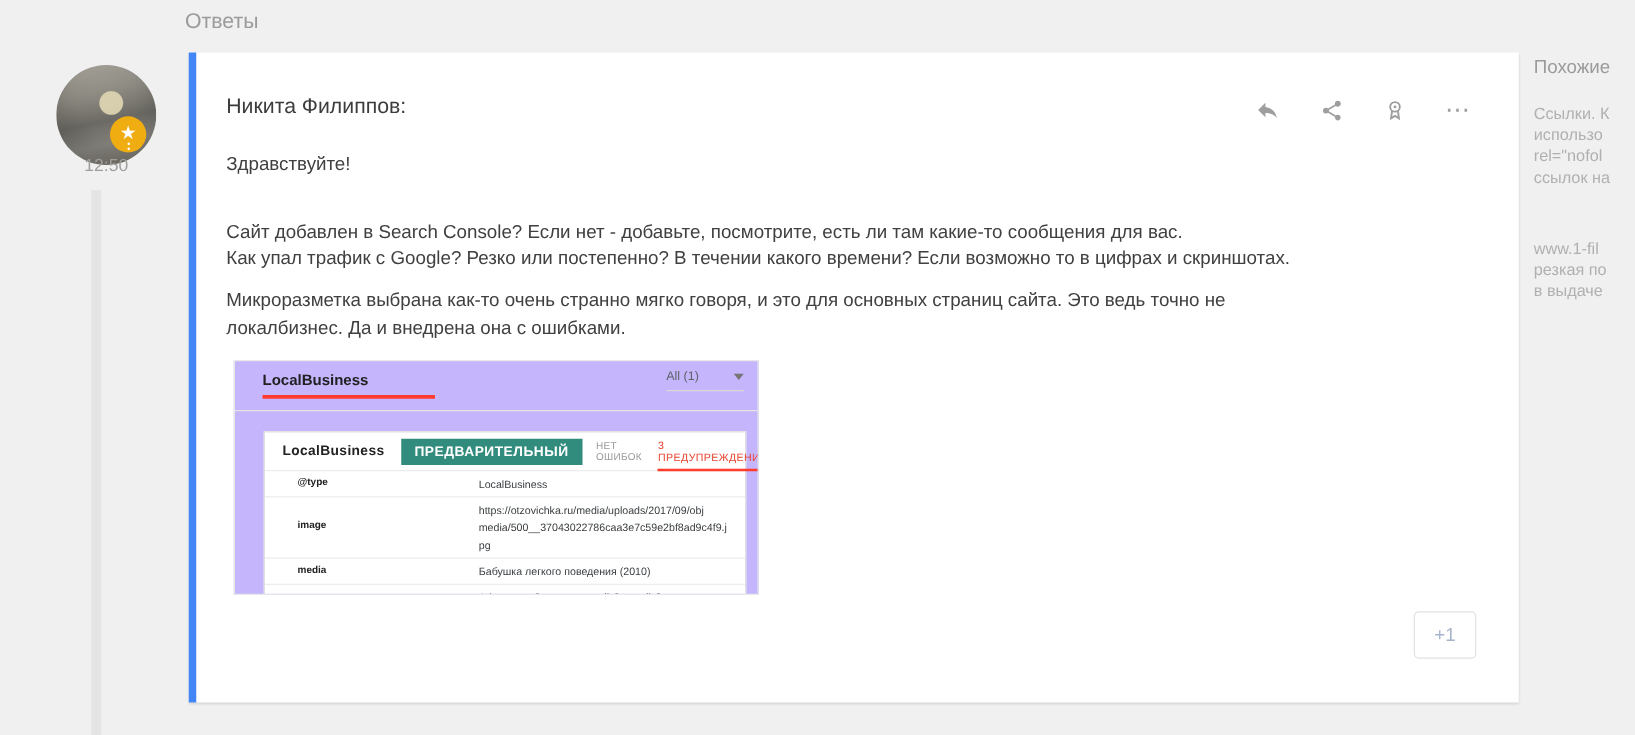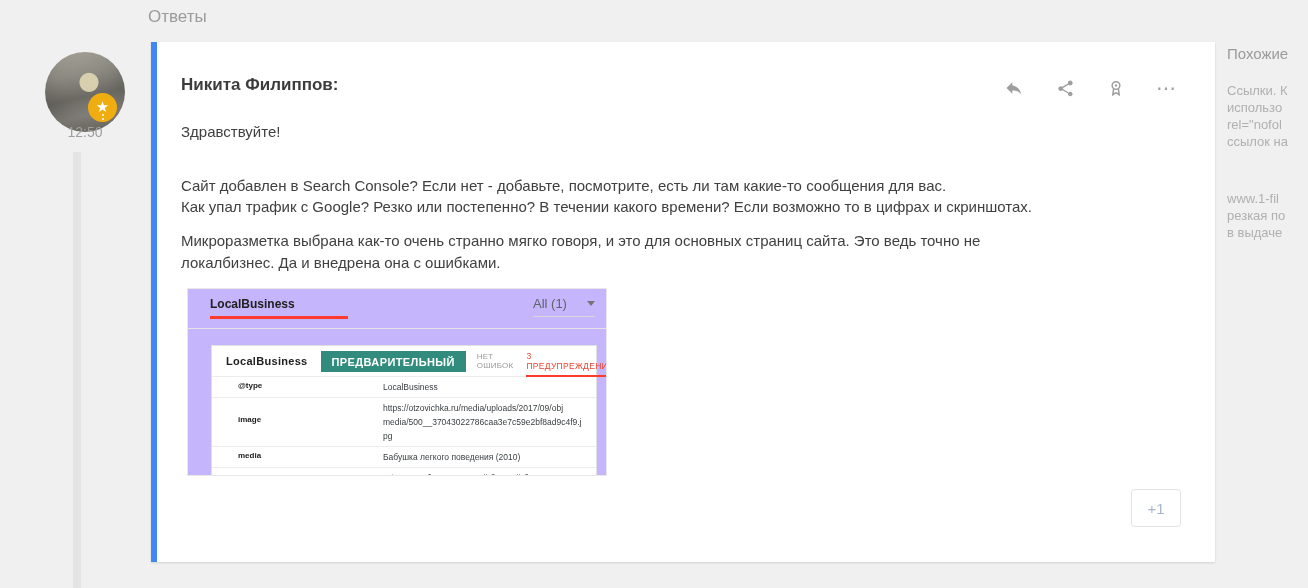--- a/index.html
+++ b/index.html
@@ -20,41 +20,41 @@
   .badge .star { color:#fff; font-size:15px; line-height:13px; }
   .badge .dots { width:2px; height:2px; background:#fff; border-radius:50%; margin-top:1px;
     box-shadow:0 4px 0 #fff; }
   .timestamp { position:absolute; left:35px; top:124px; width:100px; text-align:center;
     font-size:14px; color:#9e9e9e; }
   .timeline { position:absolute; left:73px; top:152px; width:8px; height:436px; background:#e4e4e4; }
 
   
   .card { position:absolute; left:151px; top:42px; width:1064px; height:520px;
     background:#fff; border-left:6px solid #4285f4; box-shadow:0 1px 2px rgba(0,0,0,.12); }
-  .author { position:absolute; left:24px; top:33px; font-size:17px; color:#3c3c3c;font-weight:bold; }
+  .author { position:absolute; left:24px; top:33px; font-size:17px; color:#3c3c3c; }
   .para { position:absolute; left:24px; font-size:15px; color:#404040; line-height:22px; max-width:960px; }
 
   .actions { position:absolute; top:34px; right:36px; display:flex; align-items:center; gap:27px; }
   .action-btn { width:24px; height:24px; display:flex; align-items:center; justify-content:center;
     cursor:pointer; color:#9e9e9e; }
   .action-btn svg { display:block; }
   .more-glyph { font-size:20px; color:#9e9e9e; letter-spacing:2px; line-height:10px; }
 
   .plus-one { position:absolute; right:34px; bottom:35px; width:50px; height:38px;
     background:#fff; border:1px solid #e2e2e2; border-radius:4px; color:#a7b6cc;
     font-size:15px; display:flex; align-items:center; justify-content:center; cursor:pointer; }
 
   
   .shot { position:absolute; left:30px; top:246px; width:420px; height:188px;
     background:#c4b5fd; border:1px solid #e8e8e8; overflow:hidden; }
   .shot-title { position:absolute; left:22px; top:8px; font-size:12px; font-weight:bold; color:#212121; }
   .shot-title-underline { position:absolute; left:22px; top:27px; width:138px; height:3px; background:#ff3b30; }
   .shot-filter { position:absolute; left:345px; top:7px; width:62px; padding-bottom:5px;
     border-bottom:1px solid #d9d9d9; display:flex; align-items:center; justify-content:space-between;
-    font-size:13px; color:#5f6368; cursor:pointer; }
+    font-size:10px; color:#5f6368; cursor:pointer; }
   .tri-down { width:0; height:0; border-left:4px solid transparent; border-right:4px solid transparent;
     border-top:5px solid #757575; }
   .shot-divider { position:absolute; left:0; top:39px; width:100%; height:1px; background:#e3e3e3; }
 
   .sd-table { position:absolute; left:23px; top:56px; width:386px; height:140px;
     border:1px solid #e0e0e0; background:#fff; }
   .sd-head { height:30px; display:flex; align-items:center; }
   .sd-type { margin-left:14px; font-size:11px; font-weight:bold; color:#212121; letter-spacing:.3px; }
   .sd-preview { margin-left:13px; padding:5px 11px 4px; font-size:11px; font-weight:bold;
     letter-spacing:.4px; color:#fff; border:none; cursor:pointer; }

